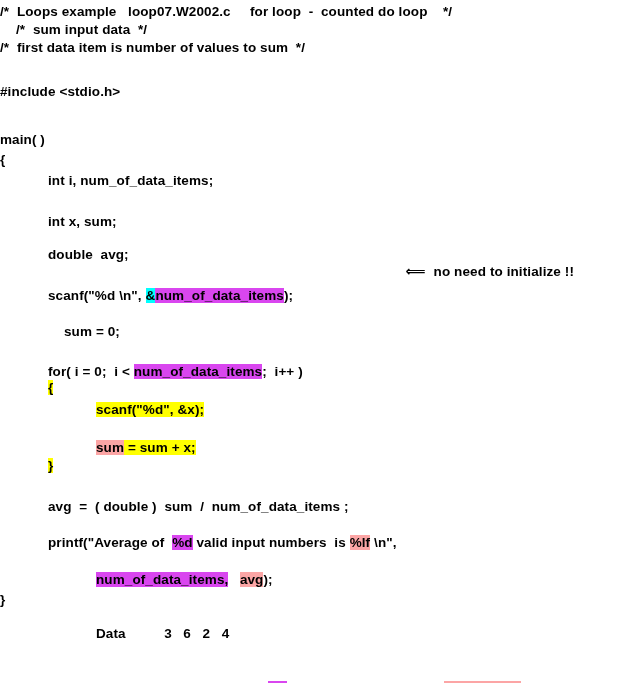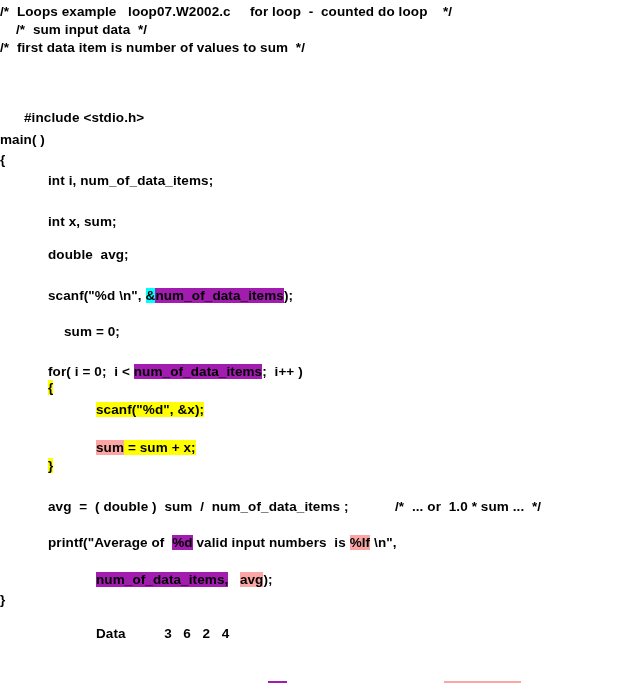--- a/index.html
+++ b/index.html
@@ -30,58 +30,60 @@
     font-family: "Liberation Sans", sans-serif;
     font-size: 13.5px;
     font-weight: bold;
     letter-spacing: 0.1px;
     line-height: 16px;
     color: #000000;
   }
   .seg { white-space: pre; }
 
   
-  .hl-pink   { background: #a21caf; }
+  .hl-pink   { background: #d946ef; }
   .hl-green  { background: #fca5a5; }
   .hl-yellow { background: #ffff00; }
   .hl-cyan   { background: #00ffff; }
 
   .arrow {
     font-family: "DejaVu Sans", sans-serif;
     font-weight: bold;
     font-size: 14px;
   }
 </style>
 </head>
 <body>
 
 <div class="page">
   <div id="code-lines">
       <div class="line" style="left: 0px; top: 4px;"><span class="seg ">/*  Loops example   loop07.W2002.c     for loop  -  counted do loop    */</span></div>
       <div class="line" style="left: 0px; top: 22px; padding-left: 16px;"><span class="seg ">/*  sum input data  */</span></div>
       <div class="line" style="left: 0px; top: 40px;"><span class="seg ">/*  first data item is number of values to sum  */</span></div>
-      <div class="line" style="left: 0px; top: 110px; padding-left: 24px;"><span class="seg ">#include &lt;stdio.h&gt;</span></div>
+      <div class="line" style="left: 0px; top: 84px;"><span class="seg ">#include &lt;stdio.h&gt;</span></div>
       <div class="line" style="left: 0px; top: 132px;"><span class="seg ">main( )</span></div>
       <div class="line" style="left: 0px; top: 152px;"><span class="seg ">{</span></div>
       <div class="line" style="left: 48px; top: 173px;"><span class="seg ">int i, num_of_data_items;</span></div>
       <div class="line" style="left: 48px; top: 214px;"><span class="seg ">int x, sum;</span></div>
       <div class="line" style="left: 48px; top: 247px;"><span class="seg ">double  avg;</span></div>
       <div class="line" style="left: 48px; top: 288px;"><span class="seg ">scanf("%d \n", </span><span class="seg hl-cyan">&amp;</span><span class="seg hl-pink">num_of_data_items</span><span class="seg ">);</span></div>
       <div class="line" style="left: 64px; top: 324px;"><span class="seg ">sum = 0;</span></div>
       <div class="line" style="left: 48px; top: 364px;"><span class="seg ">for( i = 0;  i &lt; </span><span class="seg hl-pink">num_of_data_items</span><span class="seg ">;  i++ )</span></div>
       <div class="line" style="left: 48px; top: 380px;"><span class="seg hl-yellow">{</span></div>
       <div class="line" style="left: 96px; top: 402px;"><span class="seg hl-yellow">scanf("%d", &amp;x);</span></div>
       <div class="line" style="left: 96px; top: 440px;"><span class="seg hl-green">sum</span><span class="seg hl-yellow"> = sum + x;</span></div>
       <div class="line" style="left: 48px; top: 458px;"><span class="seg hl-yellow">}</span></div>
       <div class="line" style="left: 48px; top: 499px;"><span class="seg ">avg  =  ( double )  sum  /  num_of_data_items ;</span></div>
       <div class="line" style="left: 48px; top: 535px;"><span class="seg ">printf("Average of  </span><span class="seg hl-pink">%d</span><span class="seg "> valid input numbers  is </span><span class="seg hl-green">%lf</span><span class="seg "> \n",</span></div>
       <div class="line" style="left: 96px; top: 572px;"><span class="seg hl-pink">num_of_data_items,</span><span class="seg ">   </span><span class="seg hl-green">avg</span><span class="seg ">);</span></div>
       <div class="line" style="left: 0px; top: 592px;"><span class="seg ">}</span></div>
       <div class="line" style="left: 96px; top: 626px;"><span class="seg ">Data          3   6   2   4</span></div>
     </div>
 
+  <div class="line" style="left:390px; top:247px;">
+    <span class="seg arrow">⟸</span><span class="seg" style="padding-left:8px;">no need to initialize !!</span>
+  </div>
 
-  <div class="line" style="left:395px; top:499px;">/*  ... or  1.0 * sum ...  */</div>
 
   <div class="line" style="left:144px; top:664px;">
     <span class="seg arrow">⟹</span><span class="seg" style="padding-left:10px;">Average of</span><span class="seg">  </span><span class="seg hl-pink" style="padding:0 6px;">3</span><span class="seg" style="padding-left:4px;">valid input numbers  is</span><span class="seg"> </span><span class="seg hl-green" style="padding:0 10px;">4.000000</span>
   </div>
 </div>
 
 </body></html>

